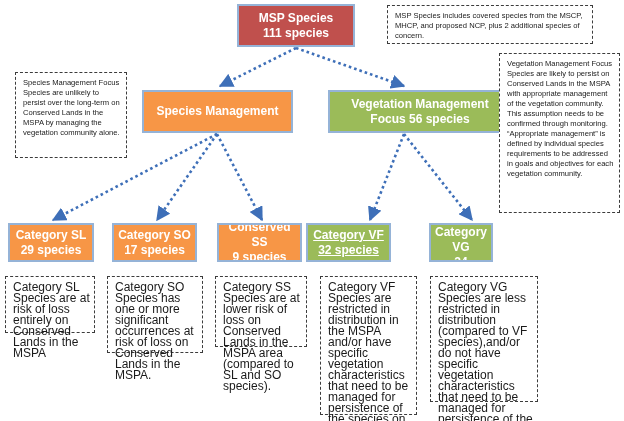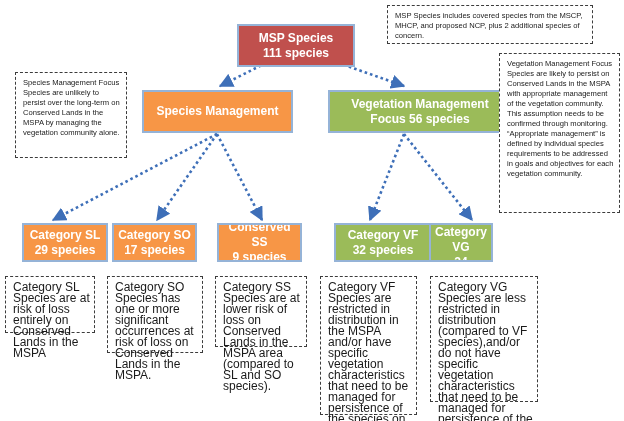--- a/index.html
+++ b/index.html
@@ -11,32 +11,32 @@
   #connectors line { stroke:var(--arrow,#3E6FB8); stroke-width:2.6; stroke-dasharray:2.6 3; }
   .arrowhead { fill:var(--arrow,#3E6FB8); }
 
   .cbox {
     position:absolute; z-index:1; box-sizing:border-box;
     border:2px solid var(--box-border,#95B3D7);
     color:#ffffff; font-weight:bold; font-size:12px; line-height:15px;
     display:flex; flex-direction:column; align-items:center; justify-content:center;
     text-align:center; overflow:hidden;
   }
-  .cbox.red    { background:var(--red,#C0504D);margin-top:20px; }
+  .cbox.red    { background:var(--red,#C0504D); }
   .cbox.orange { background:var(--orange,#F79646); }
   .cbox.green  { background:var(--green,#9BBB59); }
 
   #root-box       { left:237px; top:4px;  width:118px; height:43px; }
   #species-box    { left:142px; top:90px; width:151px; height:43px;gap:31px; }
   #vegetation-box { left:328px; top:90px; width:184px; height:43px; }
   .catbox         { top:223px; height:39px; line-height:15px; }
-  #cat-sl { left:22px;   width:86px; }
+  #cat-sl { left:8px;   width:86px; }
   #cat-so { left:112px; width:85px; }
   #cat-ss { left:217px; width:85px; }
-  #cat-vf { left:334px; width:98px; }
+  #cat-vf { left:306px; width:85px;text-decoration:underline; }
   #cat-vg { left:429px; width:64px;justify-content:space-between; }
 
   .note {
     position:absolute; z-index:1; box-sizing:border-box;
     background:#ffffff; border:1px dashed #3c3c3c;
     color:#1a1a1a; font-size:7.6px; line-height:10px;
     padding:5px 4px 4px 7px; text-align:left;
   }
   .note.big { font-size:12px; line-height:11px; }
   #note-root       { left:387px; top:5px;  width:206px; height:39px; }

